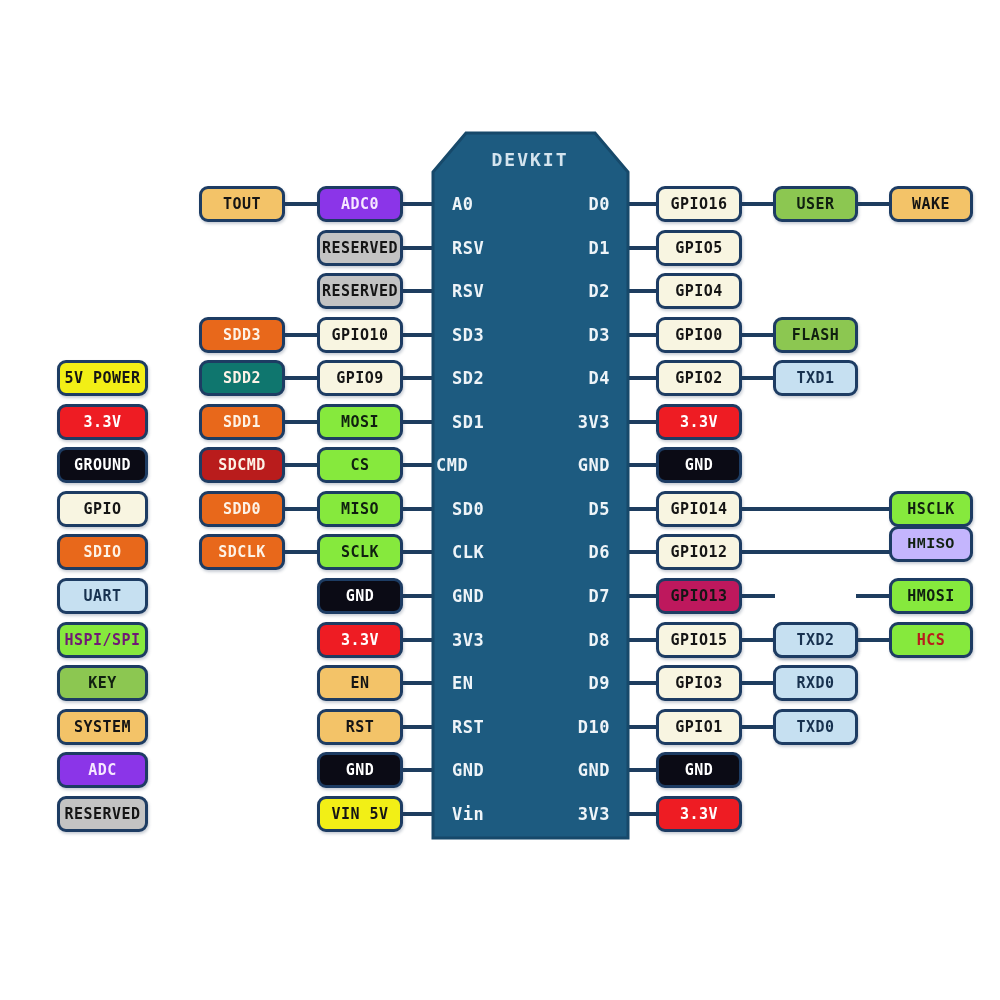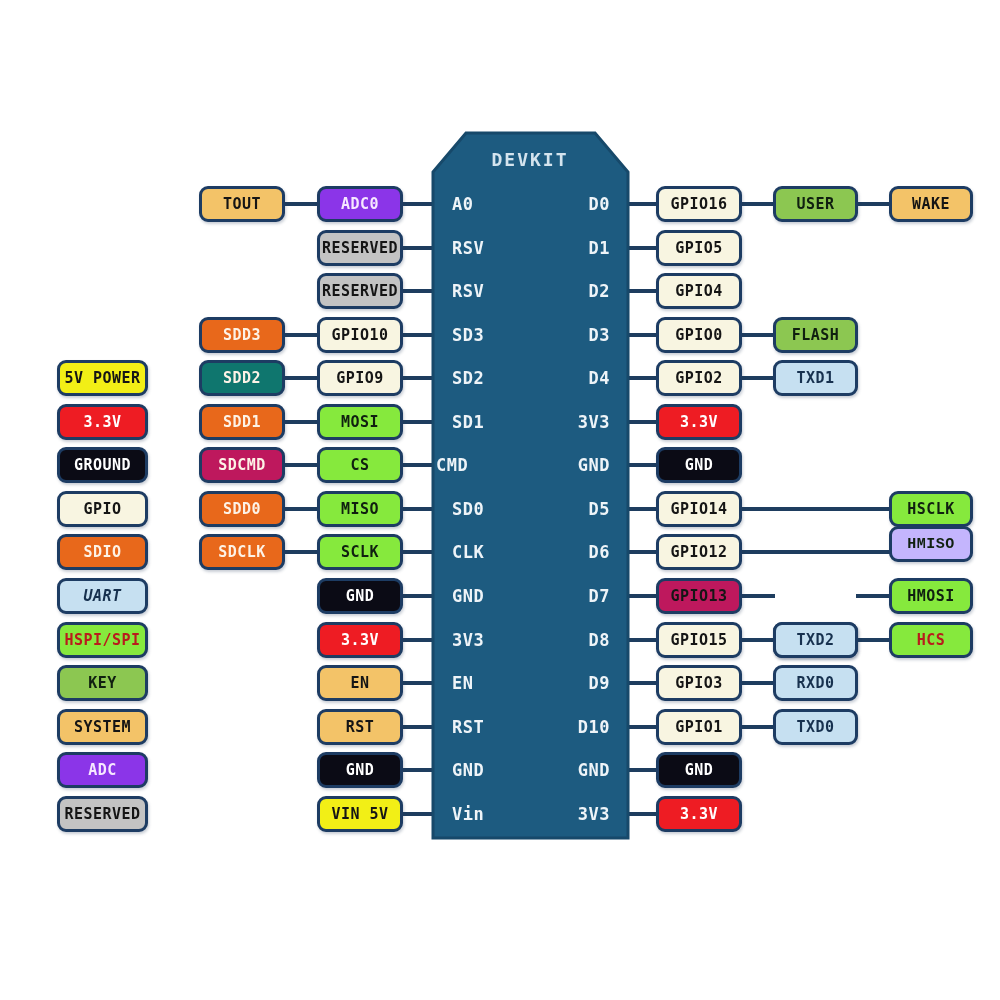--- a/index.html
+++ b/index.html
@@ -32,22 +32,22 @@
   <svg id="board-svg" width="1000" height="1000">
     <polygon points="433,172 466,133 595,133 628,172 628,838 433,838" fill="#1d5b80" stroke="#17496a" stroke-width="3"></polygon>
   </svg>
   <div id="board-title" style="left:530px;top:159px;">DEVKIT</div>
   <div id="legend">
       <div class="box" style="left: 57px; top: 360px; width: 91px; background: rgb(242, 239, 22); color: rgb(21, 21, 21);">5V POWER</div>
       <div class="box" style="left: 57px; top: 404px; width: 91px; background: rgb(238, 28, 35); color: rgb(255, 255, 255);">3.3V</div>
       <div class="box" style="left: 57px; top: 447px; width: 91px; background: rgb(11, 11, 21); color: rgb(255, 255, 255);">GROUND</div>
       <div class="box" style="left: 57px; top: 491px; width: 91px; background: rgb(248, 245, 225); color: rgb(21, 21, 21);">GPIO</div>
       <div class="box" style="left: 57px; top: 534px; width: 91px; background: rgb(232, 104, 27); color: rgb(253, 242, 230);">SDIO</div>
-      <div class="box" style="left: 57px; top: 578px; width: 91px; background: rgb(198, 224, 241); color: rgb(23, 49, 79); font-style: italic;">UART</div>
-      <div class="box" style="left: 57px; top: 622px; width: 91px; background: rgb(134, 233, 61); color: #b91c1c;">HSPI/SPI</div>
+      <div class="box" style="left: 57px; top: 578px; width: 91px; background: rgb(198, 224, 241); color: rgb(23, 49, 79);">UART</div>
+      <div class="box" style="left: 57px; top: 622px; width: 91px; background: rgb(134, 233, 61); color: #701a75;">HSPI/SPI</div>
       <div class="box" style="left: 57px; top: 665px; width: 91px; background: rgb(140, 199, 81); color: rgb(16, 32, 16);">KEY</div>
       <div class="box" style="left: 57px; top: 709px; width: 91px; background: rgb(243, 195, 104); color: rgb(21, 21, 21);">SYSTEM</div>
       <div class="box" style="left: 57px; top: 752px; width: 91px; background: rgb(139, 53, 232); color: rgb(246, 231, 255);">ADC</div>
       <div class="box" style="left: 57px; top: 796px; width: 91px; background: rgb(195, 195, 195); color: rgb(21, 21, 21);">RESERVED</div>
     </div>
   <div id="rows">
       <div class="box" style="left: 199px; top: 186px; width: 86px; background: rgb(243, 195, 104); color: rgb(21, 21, 21);">TOUT</div>
       <div class="wire" style="left: 283px; width: 36px; top: 202px; background: rgb(30, 61, 95);"></div>
       <div class="box" style="left: 317px; top: 186px; width: 86px; background: rgb(139, 53, 232); color: rgb(246, 231, 255);">ADC0</div>
       <div class="wire" style="left: 401px; width: 32px; top: 202px; background: rgb(30, 61, 95);"></div>
@@ -80,21 +80,21 @@
       <div class="wire" style="left: 628px; width: 30px; top: 376px; background: rgb(30, 61, 95);"></div>
       <div class="box" style="left: 656px; top: 360px; width: 86px; background: rgb(248, 245, 225); color: rgb(21, 21, 21);">GPIO2</div>
       <div class="wire" style="left: 740px; width: 35px; top: 376px; background: rgb(30, 61, 95);"></div>
       <div class="box" style="left: 773px; top: 360px; width: 85px; background: rgb(198, 224, 241); color: rgb(23, 49, 79);">TXD1</div>
       <div class="box" style="left: 199px; top: 404px; width: 86px; background: rgb(232, 104, 27); color: rgb(253, 242, 230);">SDD1</div>
       <div class="wire" style="left: 283px; width: 36px; top: 420px; background: rgb(30, 61, 95);"></div>
       <div class="box" style="left: 317px; top: 404px; width: 86px; background: rgb(134, 233, 61); color: rgb(16, 32, 16);">MOSI</div>
       <div class="wire" style="left: 401px; width: 32px; top: 420px; background: rgb(30, 61, 95);"></div>
       <div class="wire" style="left: 628px; width: 30px; top: 420px; background: rgb(30, 61, 95);"></div>
       <div class="box" style="left: 656px; top: 404px; width: 86px; background: rgb(238, 28, 35); color: rgb(255, 255, 255);">3.3V</div>
-      <div class="box" style="left: 199px; top: 447px; width: 86px; background: #be185d; color: rgb(253, 242, 230);">SDCMD</div>
+      <div class="box" style="left: 199px; top: 447px; width: 86px; background: #b91c1c; color: rgb(253, 242, 230);">SDCMD</div>
       <div class="wire" style="left: 283px; width: 36px; top: 463px; background: rgb(30, 61, 95);"></div>
       <div class="box" style="left: 317px; top: 447px; width: 86px; background: rgb(134, 233, 61); color: rgb(16, 32, 16);">CS</div>
       <div class="wire" style="left: 401px; width: 32px; top: 463px; background: rgb(30, 61, 95);"></div>
       <div class="wire" style="left: 628px; width: 30px; top: 463px; background: rgb(30, 61, 95);"></div>
       <div class="box" style="left: 656px; top: 447px; width: 86px; background: rgb(11, 11, 21); color: rgb(255, 255, 255);">GND</div>
       <div class="box" style="left: 199px; top: 491px; width: 86px; background: rgb(232, 104, 27); color: rgb(253, 242, 230);">SDD0</div>
       <div class="wire" style="left: 283px; width: 36px; top: 507px; background: rgb(30, 61, 95);"></div>
       <div class="box" style="left: 317px; top: 491px; width: 86px; background: rgb(134, 233, 61); color: rgb(16, 32, 16);">MISO</div>
       <div class="wire" style="left: 401px; width: 32px; top: 507px; background: rgb(30, 61, 95);"></div>
       <div class="wire" style="left: 628px; width: 30px; top: 507px; background: rgb(30, 61, 95);"></div>

